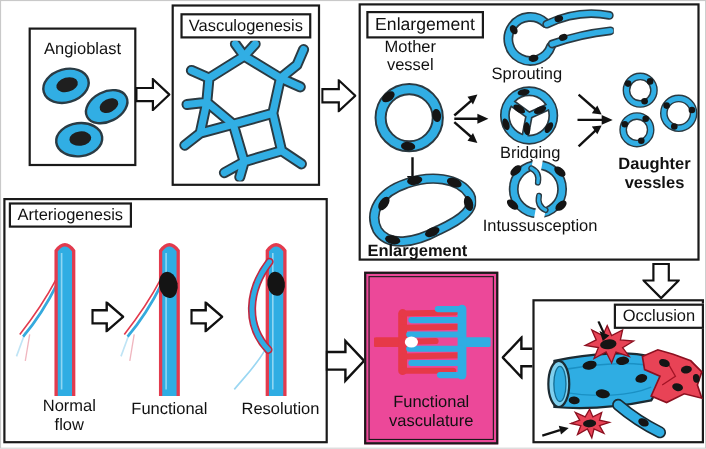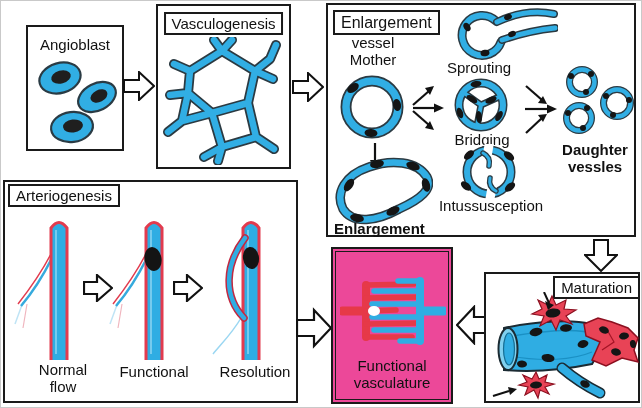--- a/index.html
+++ b/index.html
@@ -53,22 +53,22 @@
   </div>
 
   <svg class="abs" style="left:291px;top:71px;" width="32" height="30" viewBox="0 0 32 30">
     <polygon points="1,9 16,9 16,1 31,15 16,29 16,21 1,21" fill="#fff" stroke="#111" stroke-width="2"></polygon>
   </svg>
 
   <div class="box" style="left:325px;top:2px;width:310px;height:234px;">
     <div class="labelbox" style="left:5px;top:5px;font-size:16px;line-height:21px;">Enlargement</div>
 
     <div class="cap" style="left:8px;top:29px;width:74px;">
+      <span class="ln">Mother</span>
       <span class="ln">vessel</span>
-      <span class="ln">Mother</span>
     </div>
 
     <svg class="abs" style="left:8px;top:68px;" width="72" height="68" viewBox="0 0 72 68">
       <circle cx="36" cy="34" r="26" fill="none" stroke="#2b3a42" stroke-width="11"></circle>
       <circle cx="36" cy="34" r="26" fill="none" stroke="#31aee4" stroke-width="7.5"></circle>
       <g fill="#151515">
         <ellipse cx="17" cy="15" rx="6.5" ry="4" transform="rotate(-35 17 15)"></ellipse>
         <ellipse cx="61" cy="32" rx="6" ry="4" transform="rotate(80 61 32)"></ellipse>
         <ellipse cx="35" cy="60" rx="6.5" ry="4" transform="rotate(5 35 60)"></ellipse>
       </g>
@@ -292,21 +292,21 @@
       <span class="ln">Functional</span>
       <span class="ln">vasculature</span>
     </div>
   </div>
 
   <svg class="abs" style="left:455px;top:304px;" width="36" height="40" viewBox="0 0 36 40">
     <polygon points="35,12 18,12 18,2 1,20 18,38 18,28 35,28" fill="#fff" stroke="#111" stroke-width="2.2"></polygon>
   </svg>
 
   <div class="box" style="left:483px;top:271px;width:156px;height:131px;">
-    <div class="labelbox" style="right:-2px;top:2px;">Maturation</div>
+    <div class="labelbox" style="right:-2px;top:2px;">Occlusion</div>
     <svg class="abs" style="left:2px;top:18px;" width="152" height="110" viewBox="0 0 152 110">
 
       <path d="M16 36 C50 29 85 27 102 32 L116 52 L104 72 C70 79 40 80 16 78 Z" fill="#2fade3" stroke="#1b2b33" stroke-width="2"></path>
       <path d="M24 44 C60 38 90 36 108 42" stroke="#1a90c4" stroke-width="1.5" fill="none"></path>
       <path d="M22 64 C55 70 85 68 104 60" stroke="#1a90c4" stroke-width="1.2" fill="none"></path>
 
       <ellipse cx="20" cy="57" rx="9.5" ry="21" fill="#7fd0ef" stroke="#1b2b33" stroke-width="2"></ellipse>
       <ellipse cx="21" cy="57" rx="5.5" ry="16" fill="#2fade3" stroke="#156e94" stroke-width="1.2"></ellipse>
 
       <path d="M74 76 C88 88 98 94 112 101" stroke="#1b2b33" stroke-width="11" fill="none" stroke-linecap="round"></path>

